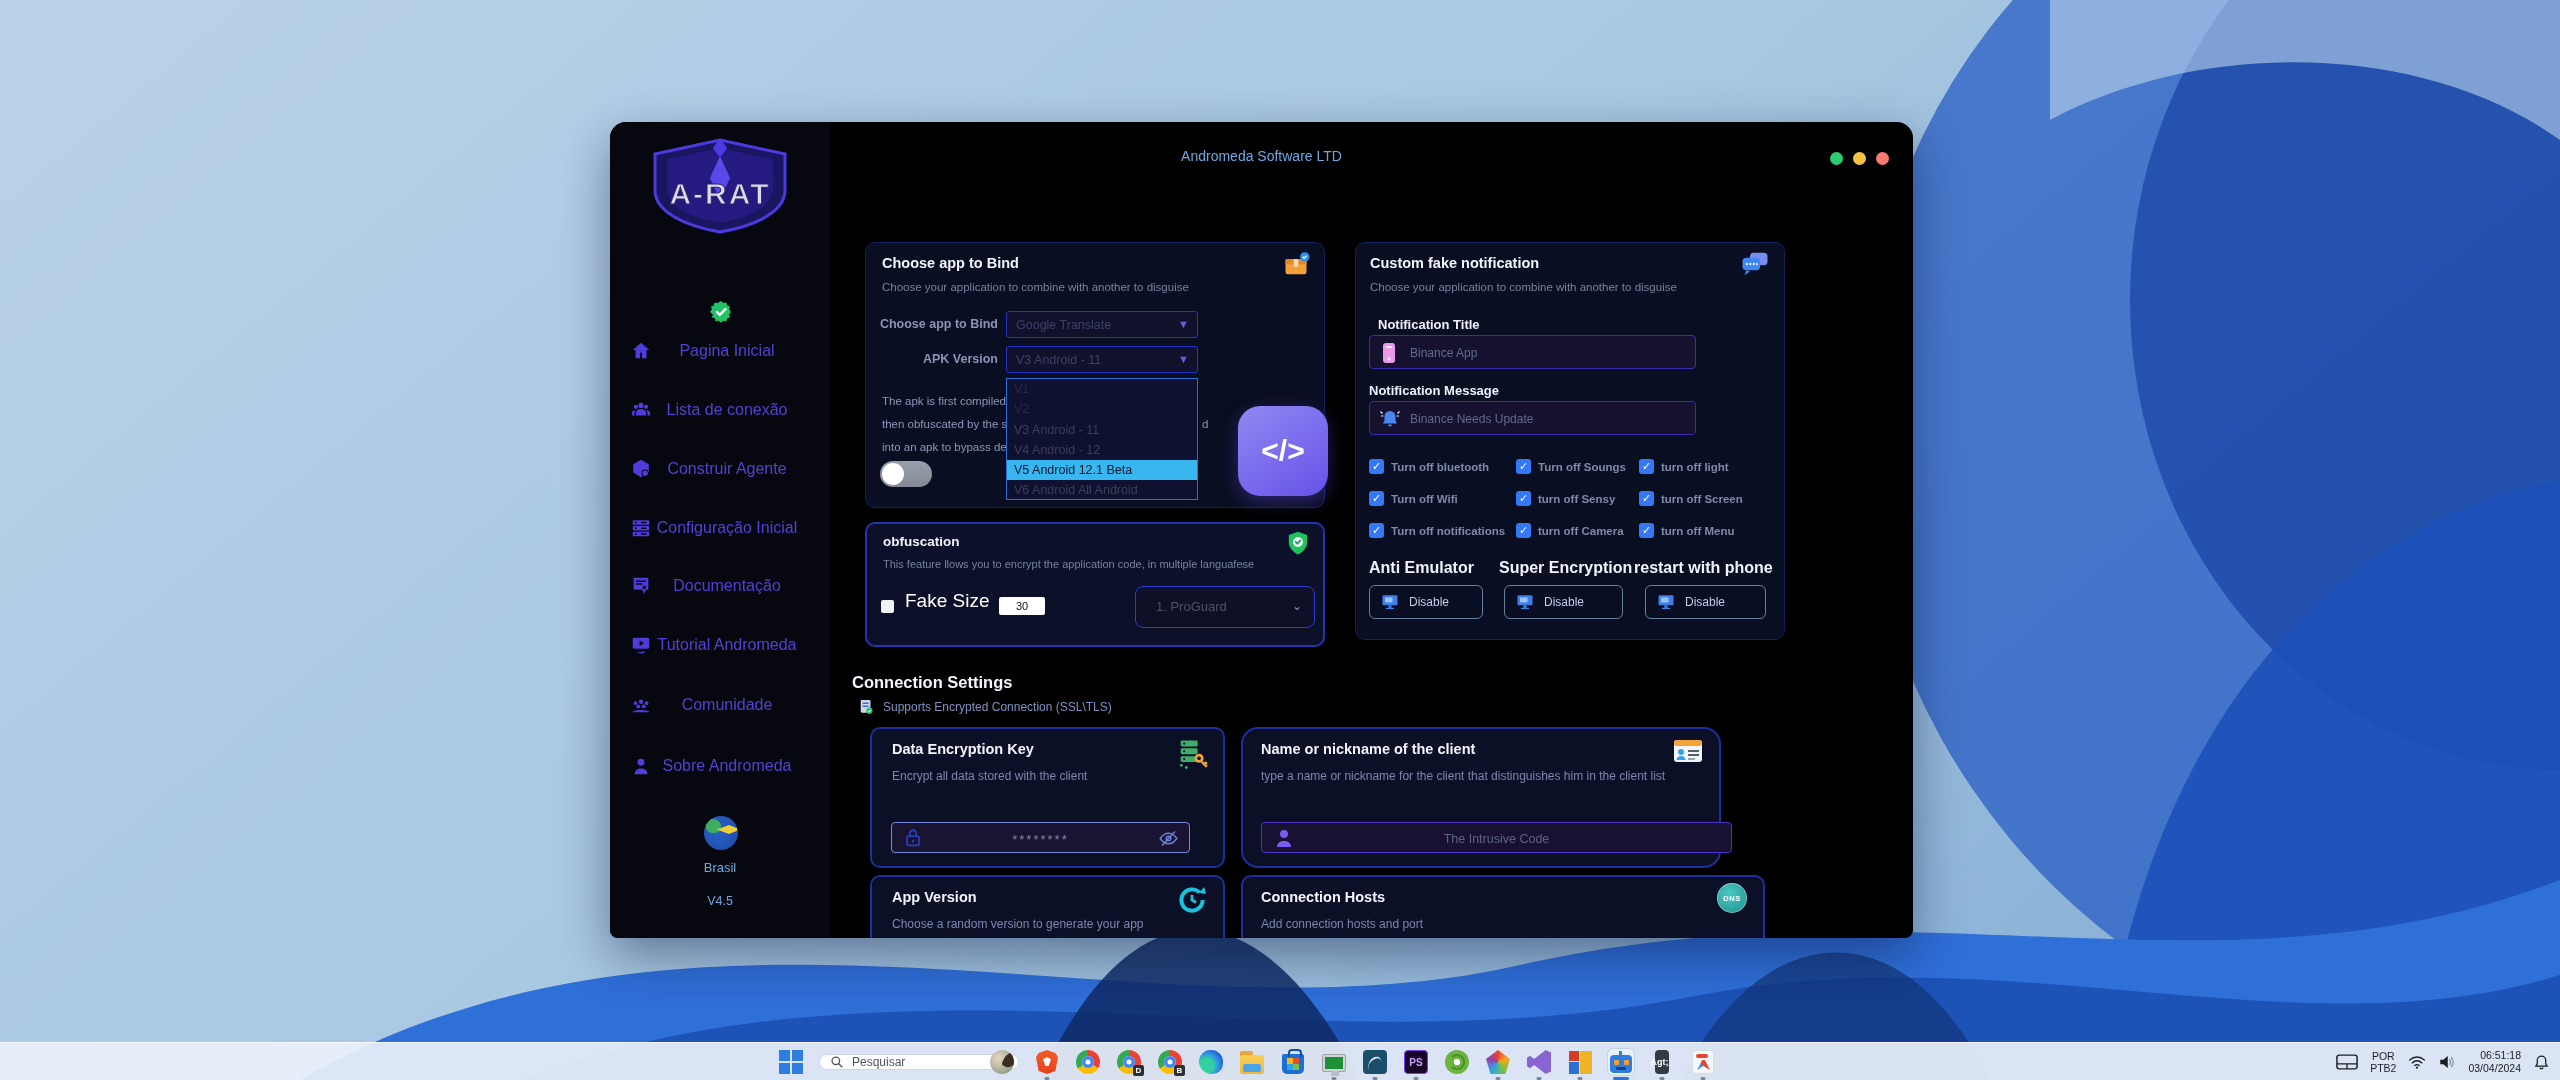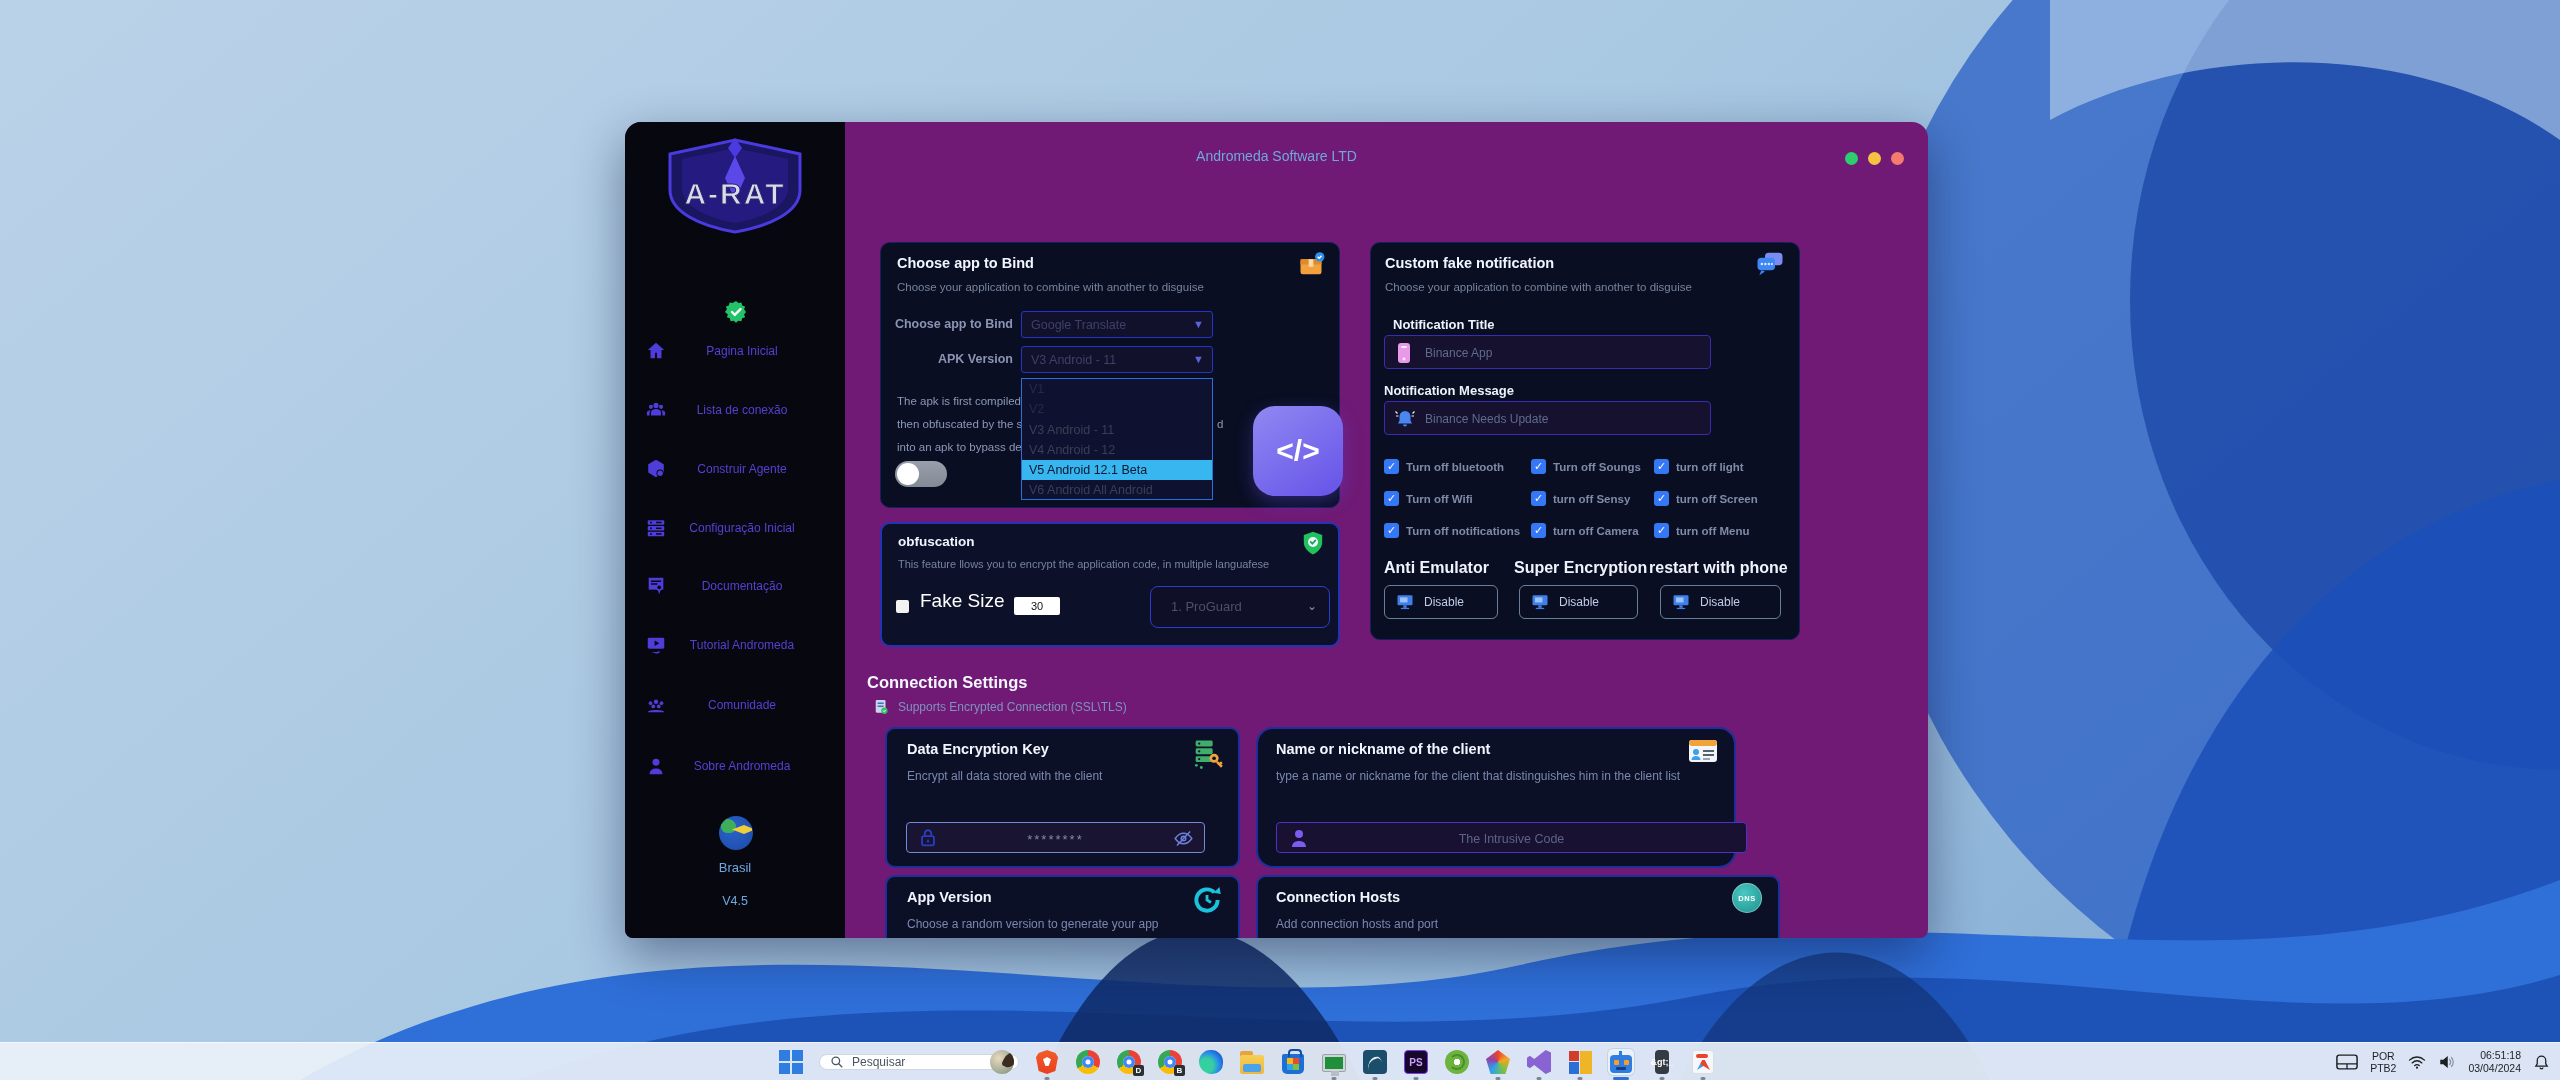--- a/index.html
+++ b/index.html
@@ -65,32 +65,32 @@
   .robot .eye{position:absolute;top:5px;width:5px;height:5px;background:#f59e2a;border-radius:1px;}
   .robot .e1{left:3.5px;}.robot .e2{right:3.5px;}
   .robot .mouth{position:absolute;bottom:2.5px;left:6px;right:6px;height:3px;background:#123f86;border-radius:1px;}
   .terminal{width:14px;height:24px;border-radius:4px;background:#333a42;color:#fff;font-size:9px;font-weight:bold;
     display:flex;align-items:center;justify-content:center;}
   .scissors{width:22px;height:24px;background:#f5f7fa;border-radius:3px;position:relative;border:1px solid #d8dee6;}
   .scissors:before{content:"";position:absolute;left:3px;top:3px;width:12px;height:4px;background:#e8452f;border-radius:2px;}
   .scissors:after{content:"";position:absolute;left:4px;bottom:3px;width:13px;height:10px;
     background:linear-gradient(45deg,#3aa0e8 40%,#e8452f 40%);clip-path:polygon(0 100%,40% 0,60% 0,100% 100%,50% 60%);}
   
-  .win{position:absolute;left:625px;top:122px;width:1303px;height:816px;background:#701a75;
+  .win{position:absolute;left:610px;top:122px;width:1303px;height:816px;background:#000000;
     border-radius:16px 16px 8px 8px;overflow:hidden;z-index:10;box-shadow:0 18px 50px rgba(10,20,60,.45);}
   .titlebar-title{position:absolute;top:26px;left:0;width:100%;text-align:center;color:#6fa8e0;font-size:14px;z-index:3;}
   .lights{position:absolute;top:30px;right:24px;display:flex;gap:10px;z-index:3;}
   .lights i{width:13px;height:13px;border-radius:50%;display:block;}
   
   .sidebar{position:absolute;left:0;top:0;width:220px;height:816px;background:#07070f;}
   .logo{position:absolute;left:50%;top:16px;transform:translateX(-50%);width:170px;height:96px;}
   .verified{position:absolute;left:99px;top:178px;width:24px;height:24px;}
   .nav-item{position:absolute;left:0;width:220px;height:30px;display:flex;align-items:center;cursor:pointer;}
   .nav-item .ic{width:22px;height:22px;color:#4e3dd8;margin-left:20px;flex:0 0 auto;}
-  .nav-item .lb{flex:1;text-align:center;color:#5242d2;font-size:12px;padding-right:28px;}
+  .nav-item .lb{flex:1;text-align:center;color:#5242d2;font-size:16px;padding-right:28px;}
   .side-foot-globe{position:absolute;left:94px;top:694px;width:34px;height:34px;border-radius:50%;
     background:radial-gradient(circle at 40% 40%,#2a62c8,#1b4aa8);position:absolute;overflow:hidden;}
   .side-foot-globe:before{content:"";position:absolute;left:2px;top:3px;width:15px;height:14px;background:#3fae5a;border-radius:40% 60% 50% 50%;}
   .side-foot-globe:after{content:"";position:absolute;right:1px;top:9px;width:20px;height:9px;background:#f0ce3a;
     clip-path:polygon(0 50%,60% 0,100% 35%,100% 65%,60% 100%);}
   .country{position:absolute;left:0;width:220px;top:738px;text-align:center;color:#6fa8e0;font-size:13px;}
   .version{position:absolute;left:0;width:220px;top:772px;text-align:center;color:#6fa8e0;font-size:12.5px;}
   
   .panel{position:absolute;border:1px solid #15205c;border-radius:10px;background:#0a0e22;padding-left:31px;}
   .p-bind{left:255px;top:120px;width:460px;height:266px;}

